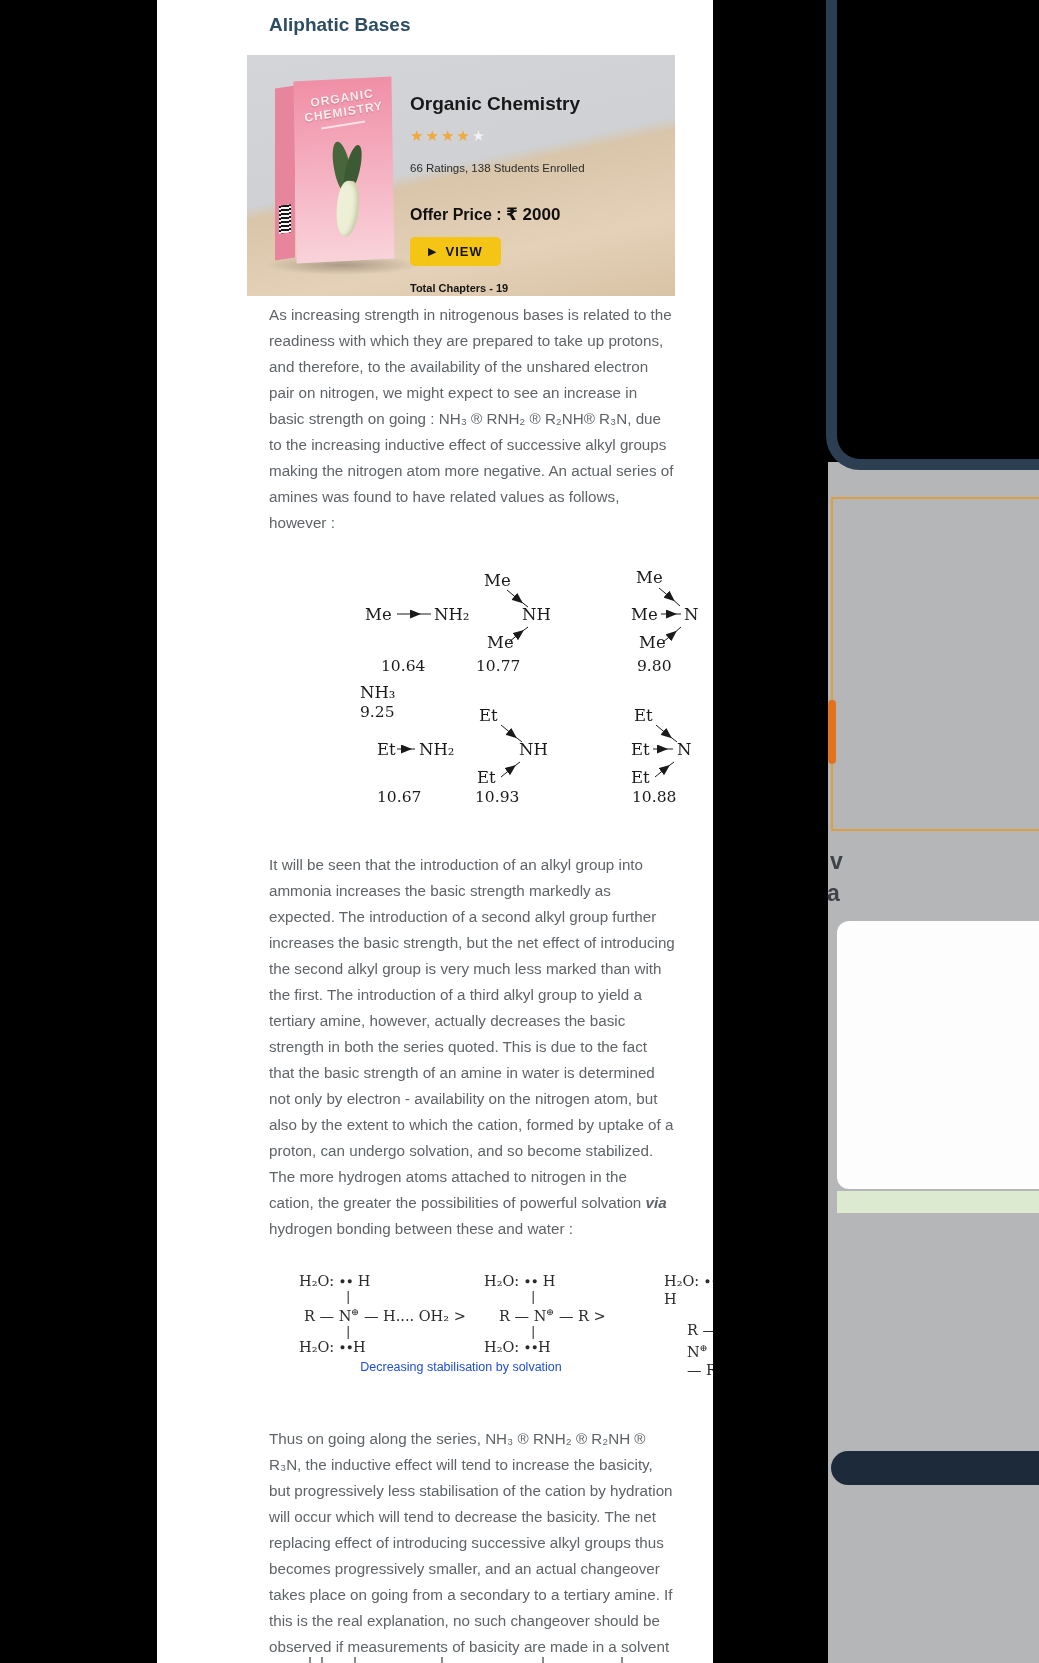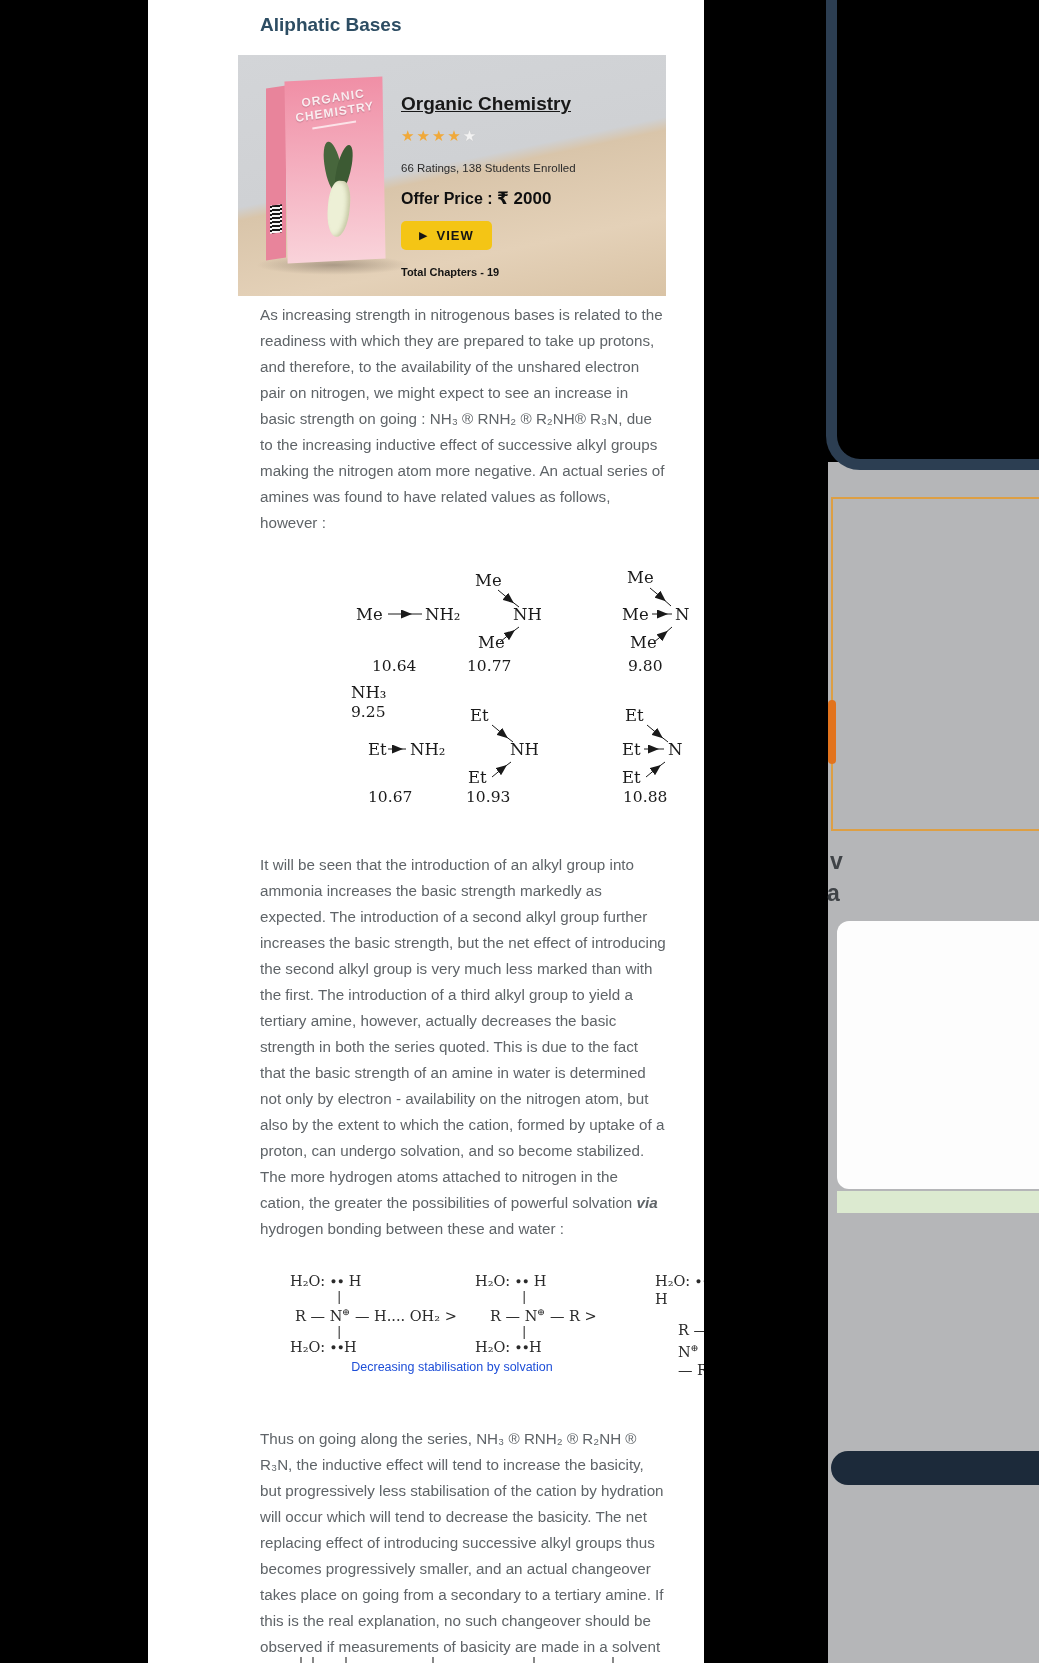--- a/index.html
+++ b/index.html
@@ -17,21 +17,21 @@
   .side-frag{position:absolute;color:#3f4347;font-size:23px;font-weight:bold;}
   .frag-v{left:830px;top:848px;}
   .frag-a{left:827px;top:880px;}
   .white-panel{position:absolute;left:837px;top:921px;width:202px;height:268px;background:#fdfdfd;
                border-radius:12px 0 0 12px;}
   .green-strip{position:absolute;left:837px;top:1191px;width:202px;height:22px;background:#dcead0;}
   .navy-bar{position:absolute;left:831px;top:1451px;width:208px;height:34px;background:#1c2a3a;
             border-radius:17px 0 0 17px;}
 
   
-  .page{position:absolute;left:148px;top:0;width:556px;height:1663px;background:#ffffff;overflow:hidden;}
+  .page{position:absolute;left:157px;top:0;width:556px;height:1663px;background:#ffffff;overflow:hidden;}
   .content{padding:14px 38px 0 112px;}
   h1{font-size:19px;font-weight:bold;color:#2d4d63;margin:0 0 15px 0;}
   p{margin:0;font-size:15.2px;line-height:26px;color:#5f6468;}
   .para2{margin-top:40px;}
   .para3{margin-top:42px;}
   .em{font-style:italic;font-weight:bold;}
 
   
   .ad{float:right;width:428px;height:241px;margin:4px 0 6px 14px;position:relative;overflow:hidden;cursor:pointer;}
   .ad-bg{position:absolute;left:0;top:0;right:0;bottom:0;
@@ -54,21 +54,21 @@
   .leaf1{left:6px;top:0;width:16px;height:52px;transform:rotate(-10deg);}
   .leaf2{left:18px;top:4px;width:14px;height:48px;transform:rotate(14deg);background:#3c5a33;}
   .bulb{position:absolute;left:8px;top:40px;width:22px;height:56px;background:#edf0d6;
         border-radius:45% 45% 55% 55%;transform:rotate(6deg);box-shadow:inset -3px 0 4px rgba(140,140,90,.4);}
   .ad-right{position:absolute;left:163px;top:36px;width:258px;}
   .ad-title{font-size:19px;font-weight:bold;color:#181818;}
   .stars{margin-top:6px;font-size:15px;letter-spacing:2px;}
   .stars .filled{color:#f0a93a;}
   .stars .empty{color:#f2f2f2;text-shadow:0 0 1px #bdbdbd;}
   .ratings{margin-top:6px;font-size:11.5px;color:#2b2b2b;}
-  .price{margin-top:5px;font-size:16px;font-weight:bold;color:#101010;}
+  .price{margin-top:21px;font-size:16px;font-weight:bold;color:#101010;}
   .price .val{font-size:17px;}
   .view-btn{margin-top:9px;display:inline-flex;align-items:center;gap:8px;border:none;
             background:#f4c515;color:#151515;font-weight:bold;font-size:13px;letter-spacing:1px;
             padding:7px 18px;border-radius:5px;cursor:pointer;font-family:inherit;}
   .view-btn .play{font-size:11px;}
   .chapters{margin-top:9px;font-size:11px;font-weight:bold;color:#141414;}
   .covers{margin-top:3px;font-size:8.3px;color:#222;}
 
   
   .diagram1{position:relative;margin-top:14px;height:262px;}
@@ -130,21 +130,21 @@
               </span>
               <span class="book-subline" style="display:block;"></span>
               <span class="bokchoy" style="display:block;">
                 <span class="leaf leaf1" style="display:block;"></span>
                 <span class="leaf leaf2" style="display:block;"></span>
                 <span class="bulb" style="display:block;"></span>
               </span>
             </span>
           </span>
           <span class="ad-right" style="display:block;">
-            <span class="ad-title" style="display:block;text-decoration:underline;">Organic Chemistry</span>
+            <span class="ad-title" style="display:block;">Organic Chemistry</span>
             <span class="stars" style="display:block;">
               <span class="filled">★★★★</span><span class="empty">★</span>
             </span>
             <span class="ratings" style="display:block;">66 Ratings, 138 Students Enrolled</span>
             <span class="price" style="display:block;">
               <span>Offer Price :</span>
               <span class="val">₹ 2000</span>
             </span>
             <button class="view-btn">
               <span class="play">▶</span>

